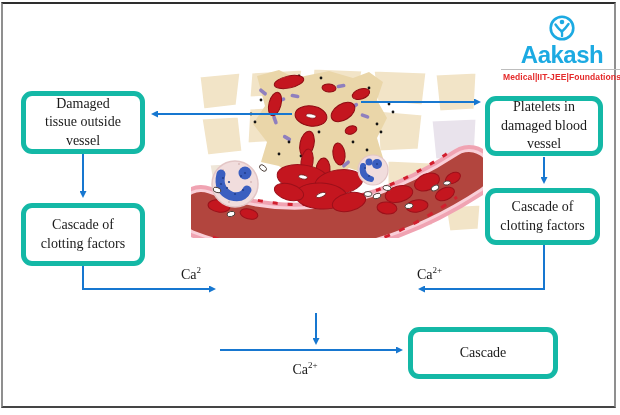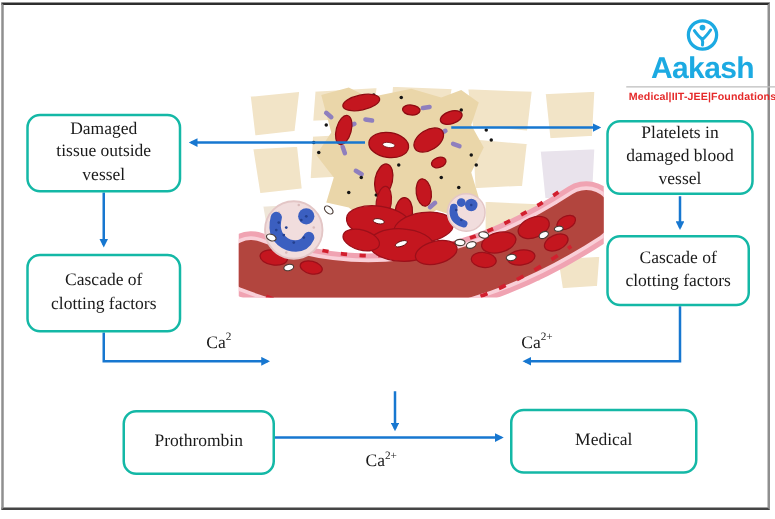--- a/index.html
+++ b/index.html
@@ -4,35 +4,35 @@
 <style>
   html,body{margin:0;padding:0;background:#ffffff;}
   .page{position:relative;width:620px;height:415px;background:#ffffff;overflow:hidden;
         font-family:"Liberation Serif", serif;}
   .frame{position:absolute;left:1px;top:2px;width:615px;height:406px;box-sizing:border-box;
          background:#ffffff;border:2px solid;
          border-top-color:#2e2e2e;border-bottom-color:#454545;
          border-left-color:#8f8f8f;border-right-color:#8f8f8f;}
   
   .box{position:absolute;box-sizing:border-box;background:#ffffff;
-       border:2px solid #14b8a6;border-radius:11px;
+       border:5px solid #14b8a6;border-radius:11px;
        display:flex;align-items:center;justify-content:center;
        text-align:center;font-size:14px;line-height:1.32;color:#1a1a1a;
        white-space:pre-line;z-index:3;}
   .b-damaged    {left:18px;  top:87px;  width:124px; height:63px;}
   .b-platelets  {left:482px; top:92px;  width:118px; height:60px;font-family:Liberation Serif, serif;}
   .b-cascadeL   {left:18px;  top:199px; width:124px; height:63px;}
   .b-cascadeR   {left:482px; top:184px; width:115px; height:57px;}
   .b-activator  {left:217px; top:264px; width:193px; height:44px;}
   .b-prothrombin{left:95px;  top:324px; width:122px; height:52px;}
   .b-thrombin   {left:405px; top:323px; width:150px; height:52px;}
   
   .ca{position:absolute;font-size:14px;color:#1a1a1a;z-index:4;}
   .ca sup{font-size:9px;line-height:0;}
-  .ca-left  {left:152px;top:263px;width:40px;text-align:center;}
+  .ca-left  {left:168px;top:263px;width:40px;text-align:center;}
   .ca-right {left:414px;top:263px;width:44px;text-align:left;}
   .ca-bottom{left:280px;top:358px;width:44px;text-align:center;}
   
   .arrows{position:absolute;left:0;top:0;width:620px;height:415px;z-index:2;pointer-events:none;}
   
   .illus{position:absolute;left:188px;top:62px;width:292px;height:172px;z-index:1;}
   
   .logo{position:absolute;left:498px;top:10px;width:122px;text-align:center;z-index:3;
         font-family:"Liberation Sans", sans-serif;}
   .logo-icon{display:block;margin:0 auto 1px auto;width:28px;height:28px;}
@@ -210,22 +210,21 @@
     <div class="box b-damaged">Damaged
 tissue outside
 vessel</div>
     <div class="box b-platelets">Platelets in
 damaged blood
 vessel</div>
     <div class="box b-cascadeL">Cascade of
 clotting factors</div>
     <div class="box b-cascadeR">Cascade of
 clotting factors</div>
-    <div class="box b-prothrombin">Prothrombin</div>
-    <div class="box b-thrombin">Medical</div>
+    <div class="box b-thrombin">Cascade</div>
 
     <div class="ca ca-left"><span>Ca</span><sup>2</sup></div>
     <div class="ca ca-right"><span>Ca</span><sup>2+</sup></div>
     <div class="ca ca-bottom"><span>Ca</span><sup>2+</sup></div>
 
     <div class="logo">
       <svg class="logo-icon" viewBox="-14 -14 28 28">
         <circle cx="0" cy="0" r="11.3" fill="none" stroke="#1caae2" stroke-width="2.6"></circle>
         <circle cx="0" cy="-6" r="2.3" fill="#1caae2"></circle>
         <g fill="none" stroke="#1caae2" stroke-width="2.4" stroke-linecap="round">

